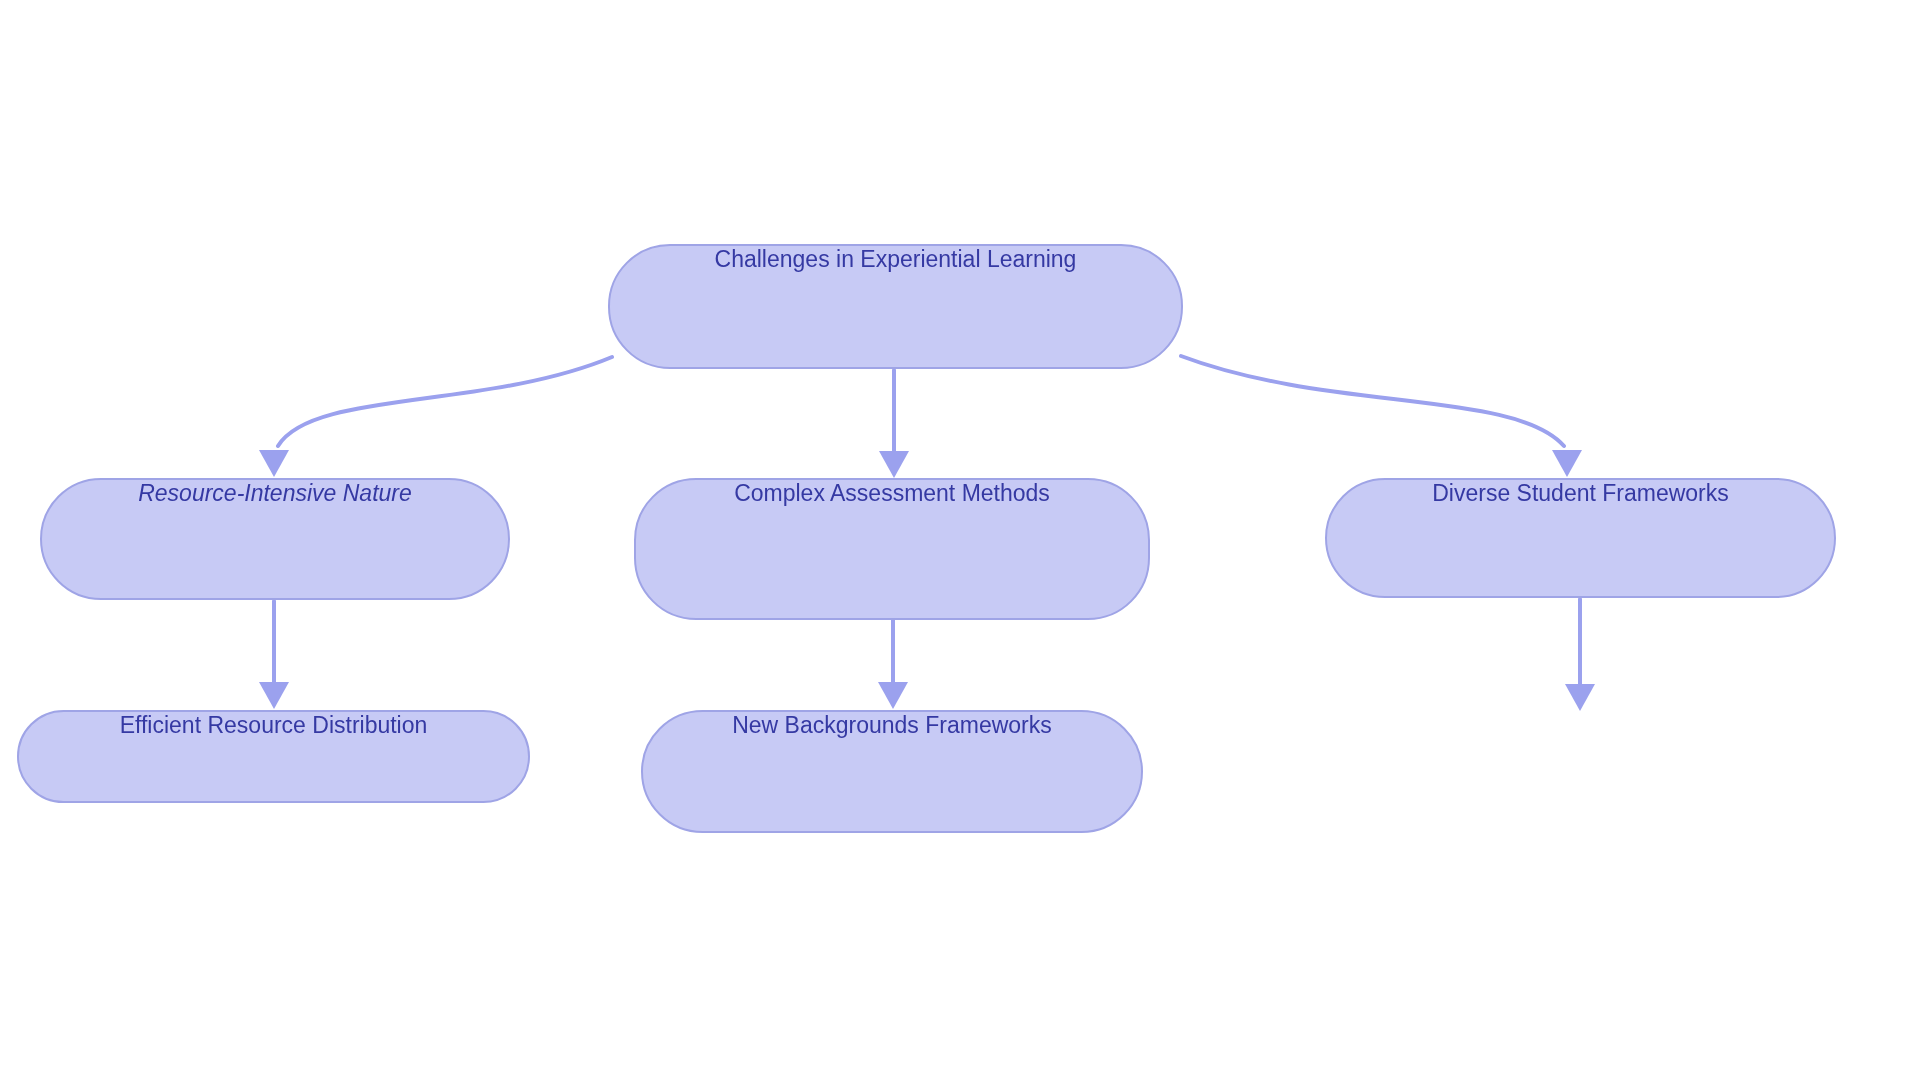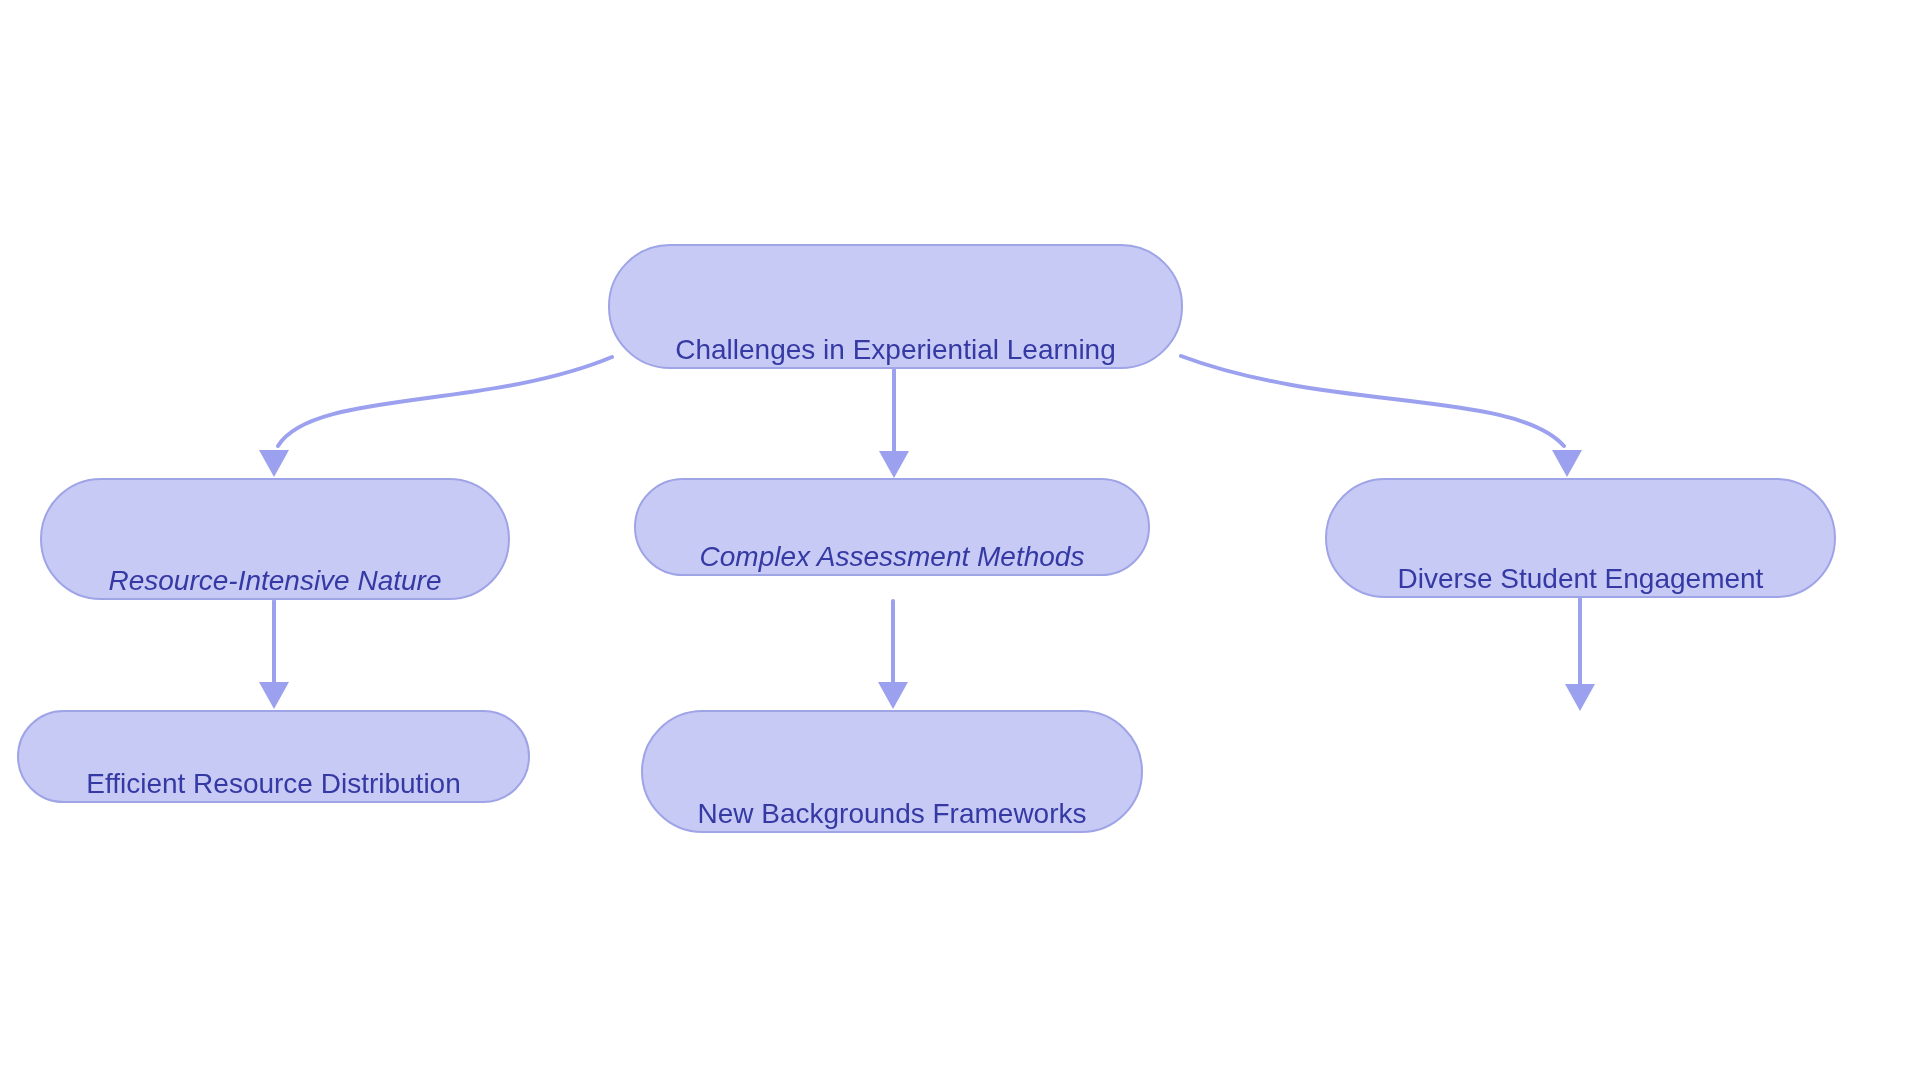--- a/index.html
+++ b/index.html
@@ -28,35 +28,35 @@
     stroke-width: 4;
     stroke-linecap: round;
   }
   .edge-head {
     fill: var(--arrow, #9ba1ee);
     stroke: none;
   }
   .node {
     position: absolute;
     display: flex;
-    align-items: flex-end;
+    align-items: flex-start;
     justify-content: center;
     box-sizing: border-box;
     background: var(--node-fill, #c7caf5);
     border: 2px solid var(--node-border, #9fa4e6);
     border-radius: 62px;
     color: var(--node-text, #3539a3);
-    font-size: 28px;
+    font-size: 23px;
     text-align: center;
     line-height: 1.2;
     white-space: nowrap;
   }
   .node-root { left: 608px; top: 244px; width: 575px; height: 125px; }
   .node-m1   { left: 40px;   top: 478px; width: 470px; height: 122px; font-style: italic; }
-  .node-m2   { left: 634px;  top: 478px; width: 516px; height: 98px; font-style: italic; }
+  .node-m2   { left: 634px;  top: 478px; width: 516px; height: 142px; }
   .node-m3   { left: 1325px; top: 478px; width: 511px; height: 120px; }
   .node-b1   { left: 17px;   top: 710px; width: 513px; height: 93px; }
   .node-b2   { left: 641px;  top: 710px; width: 502px; height: 123px; }
   .node-b3   { left: 1262px; top: 712px; width: 643px; height: 121px; }
 </style>
 </head>
 <body>
 
 <div id="canvas" style="--bg: #ffffff; --node-fill: #c7caf5; --node-border: #9fa4e6; --node-text: #3539a3; --arrow: #9ba1ee;">
 
@@ -99,21 +99,21 @@
 
   <div class="node node-m1">
     <span>Resource-Intensive Nature</span>
   </div>
 
   <div class="node node-m2">
     <span>Complex Assessment Methods</span>
   </div>
 
   <div class="node node-m3">
-    <span>Diverse Student Engagement</span>
+    <span>Diverse Student Frameworks</span>
   </div>
 
   <div class="node node-b1">
     <span>Efficient Resource Distribution</span>
   </div>
 
   <div class="node node-b2">
     <span>New Backgrounds Frameworks</span>
   </div>
 

